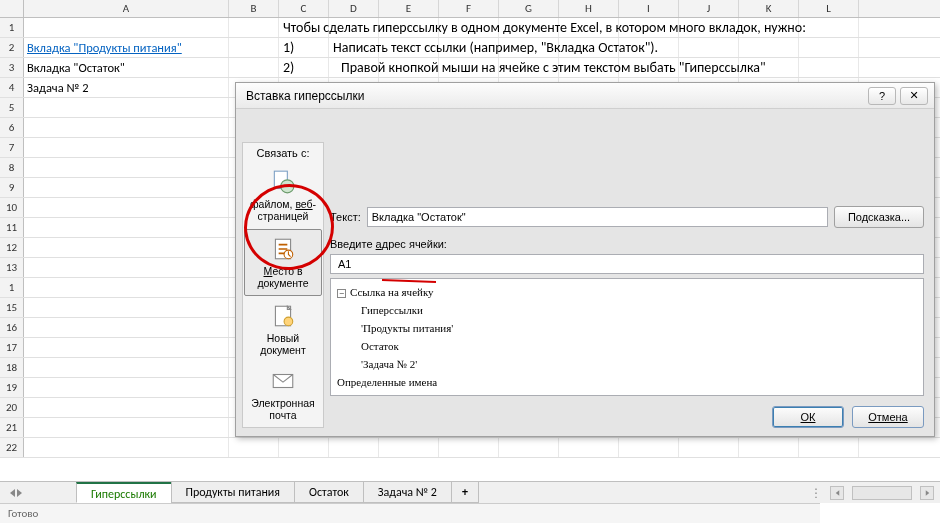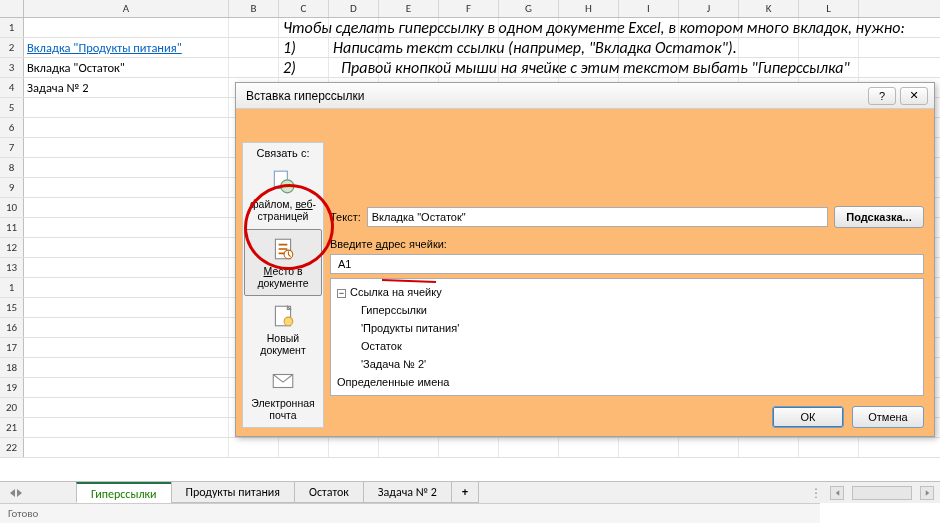--- a/index.html
+++ b/index.html
@@ -29,57 +29,57 @@
   .col-H { width: 60px; }
   .col-I { width: 60px; }
   .col-J { width: 60px; }
   .col-K { width: 60px; }
   .col-L { width: 60px; }
   .rows { }
   .row { display: flex; height: 20px; border-bottom: 1px solid #e0e0e0; }
   .row-h { width: 24px; border-right: 1px solid #bfbfbf; background: #f3f3f3; text-align: center; font-size: 11px; color: #333; line-height: 20px; }
   .cell { border-right: 1px solid #e8e8e8; padding: 0 3px; line-height: 20px; white-space: nowrap; overflow: visible; font-size: 12.5px; }
   .hyperlink { color: #0563c1; text-decoration: underline; }
-  .cell-text-line { position: absolute; white-space: nowrap; font-size: 16px; top: 0; line-height: 20px; font-style: italic; }
+  .cell-text-line { position: absolute; white-space: nowrap; font-size: 14px; top: 0; line-height: 20px; }
   
   .sheet-tab-bar { position: absolute; left: 0; bottom: 20px; width: 940px; height: 22px; background: #f0f0f0; border-top: 1px solid #bfbfbf; display: flex; align-items: center; }
   .tab-nav { width: 26px; display: flex; align-items: center; justify-content: center; gap: 2px; padding-left: 6px; }
   .tri { width: 0; height: 0; border-top: 4px solid transparent; border-bottom: 4px solid transparent; }
   .tri-left { border-right: 5px solid #888; }
   .tri-right { border-left: 5px solid #888; }
   .sheet-tabs { display: flex; height: 100%; margin-left: 50px; }
   .sheet-tab { padding: 0 14px; border: 1px solid #bfbfbf; border-top: none; line-height: 20px; background: #eee; font-size: 12px; cursor: pointer; margin-right: -1px; }
   .sheet-tab.active { background: #fff; border-bottom: 1px solid #fff; color: #1a7a00; font-weight: normal; border-top: 2px solid #217346; }
   .sheet-tab.add { padding: 0 10px; font-weight: bold; }
   .scroll-right { margin-left: auto; display: flex; align-items: center; gap: 8px; padding-right: 6px; }
   .sb-track { width: 60px; height: 14px; background: #e7e7e7; border: 1px solid #c0c0c0; position: relative; }
   .sb-btn { width: 14px; height: 14px; background: #e7e7e7; border: 1px solid #c0c0c0; display: flex; align-items: center; justify-content: center; }
   .status-bar { position: absolute; left: 0; bottom: 0; width: 820px; height: 20px; background: #f5f5f5; border-top: 1px solid #ccc; padding-left: 8px; font-size: 11px; color: #666; line-height: 20px; }
   
-  .dialog { position: absolute; left: 235px; top: 82px; width: 700px; height: 355px; background: #fdba74; border: 1px solid #a0a0a0; box-shadow: 2px 2px 6px rgba(0,0,0,0.25); font-family: Tahoma, Arial, sans-serif; font-size: 11px; }
+  .dialog { position: absolute; left: 235px; top: 82px; width: 700px; height: 355px; background: #e5e5e5; border: 1px solid #a0a0a0; box-shadow: 2px 2px 6px rgba(0,0,0,0.25); font-family: Tahoma, Arial, sans-serif; font-size: 11px; }
   .dlg-title { display: flex; align-items: center; height: 26px; padding: 0 6px 0 10px; background: linear-gradient(#fdfdfd,#eaeaea); border-bottom: 1px solid #cfcfcf; }
   .dlg-title-text { flex: 1; font-size: 12px; }
   .dlg-btn { width: 28px; height: 18px; border: 1px solid #b8b8b8; border-radius: 3px; margin-left: 4px; display: flex; align-items: center; justify-content: center; background: linear-gradient(#fff,#e8e8e8); cursor: pointer; }
   .dlg-body { display: flex; padding: 6px 10px 8px 6px; gap: 6px; height: calc(100% - 26px); align-items: flex-end; }
   .link-to-col { width: 82px; display: flex; flex-direction: column; border: 1px solid #cacaca; background: #f4f4f4; }
   .link-to-label { font-size: 11px; text-align: center; padding: 4px 2px; }
   .link-to-item { display: flex; flex-direction: column; align-items: center; padding: 6px 2px; cursor: pointer; text-align: center; gap: 3px; }
   .link-to-item.selected { border: 1px solid #8c8c8c; background: #eaeaea; border-radius: 2px; margin: 1px; }
   .link-to-item .lbl { font-size: 10.5px; line-height: 12px; }
   .dlg-main { flex: 1; display: flex; flex-direction: column; gap: 4px; }
   .fld-row { display: flex; align-items: center; gap: 6px; }
   .fld-label { font-size: 11px; white-space: nowrap; }
   .fld-input { flex: 1; height: 20px; border: 1px solid #abadb3; padding: 0 4px; font-size: 11px; background: #fff; }
-  .tip-btn { width: 90px; height: 22px; border: 1px solid #a0a0a0; border-radius: 3px; background: linear-gradient(#fdfdfd,#e4e4e4); font-size: 11px; cursor: pointer; font-weight: bold; }
-  .tree-box { flex: 1; border: 1px solid #abadb3; background: #fff; padding: 4px 6px; font-size: 11px; overflow: auto; position: relative; }
+  .tip-btn { width: 90px; height: 22px; border: 1px solid #a0a0a0; border-radius: 3px; background: linear-gradient(#fdfdfd,#e4e4e4); font-size: 11px; cursor: pointer; }
+  .tree-box { flex: 1; border: 1px solid #abadb3; background: #fff; padding: 4px 6px; font-size: 11px; overflow: auto; position: relative; font-family: Liberation Serif, serif; }
   .tree-root { list-style: none; margin: 0; padding: 0; }
   .tree-root li { line-height: 18px; white-space: nowrap; }
   .tree-exp { display: inline-block; width: 9px; height: 9px; border: 1px solid #888; text-align: center; line-height: 7px; font-size: 9px; margin-right: 4px; background: #fff; vertical-align: middle; }
   .tree-children { list-style: none; margin: 0; padding: 0 0 0 24px; }
-  .btn-row { display: flex; justify-content: flex-end; gap: 8px; padding-top: 6px; }
+  .btn-row { display: flex; justify-content: flex-end; gap: 8px; padding-top: 6px; text-decoration: underline; }
   .dlg-ok, .dlg-cancel { width: 72px; height: 22px; border: 1px solid #7a9ac0; border-radius: 3px; background: linear-gradient(#fdfdfd,#e4e4e4); font-size: 11px; cursor: pointer; }
   .dlg-ok { box-shadow: 0 0 0 1px #3c7fb1 inset; }
   
   .red-circle { position: absolute; left: 244px; top: 184px; width: 90px; height: 86px; border: 3px solid #d40000; border-radius: 50%; pointer-events: none; transform: rotate(-6deg); }
   .red-underline { position: absolute; border-top: 2px solid #d40000; width: 54px; transform: rotate(2deg); pointer-events: none; }
   .red-underline.u1 { left: 382px; top: 280px; }
   
   .ico { width: 26px; height: 26px; display: block; }
   u { text-decoration: underline; }
 </style>

